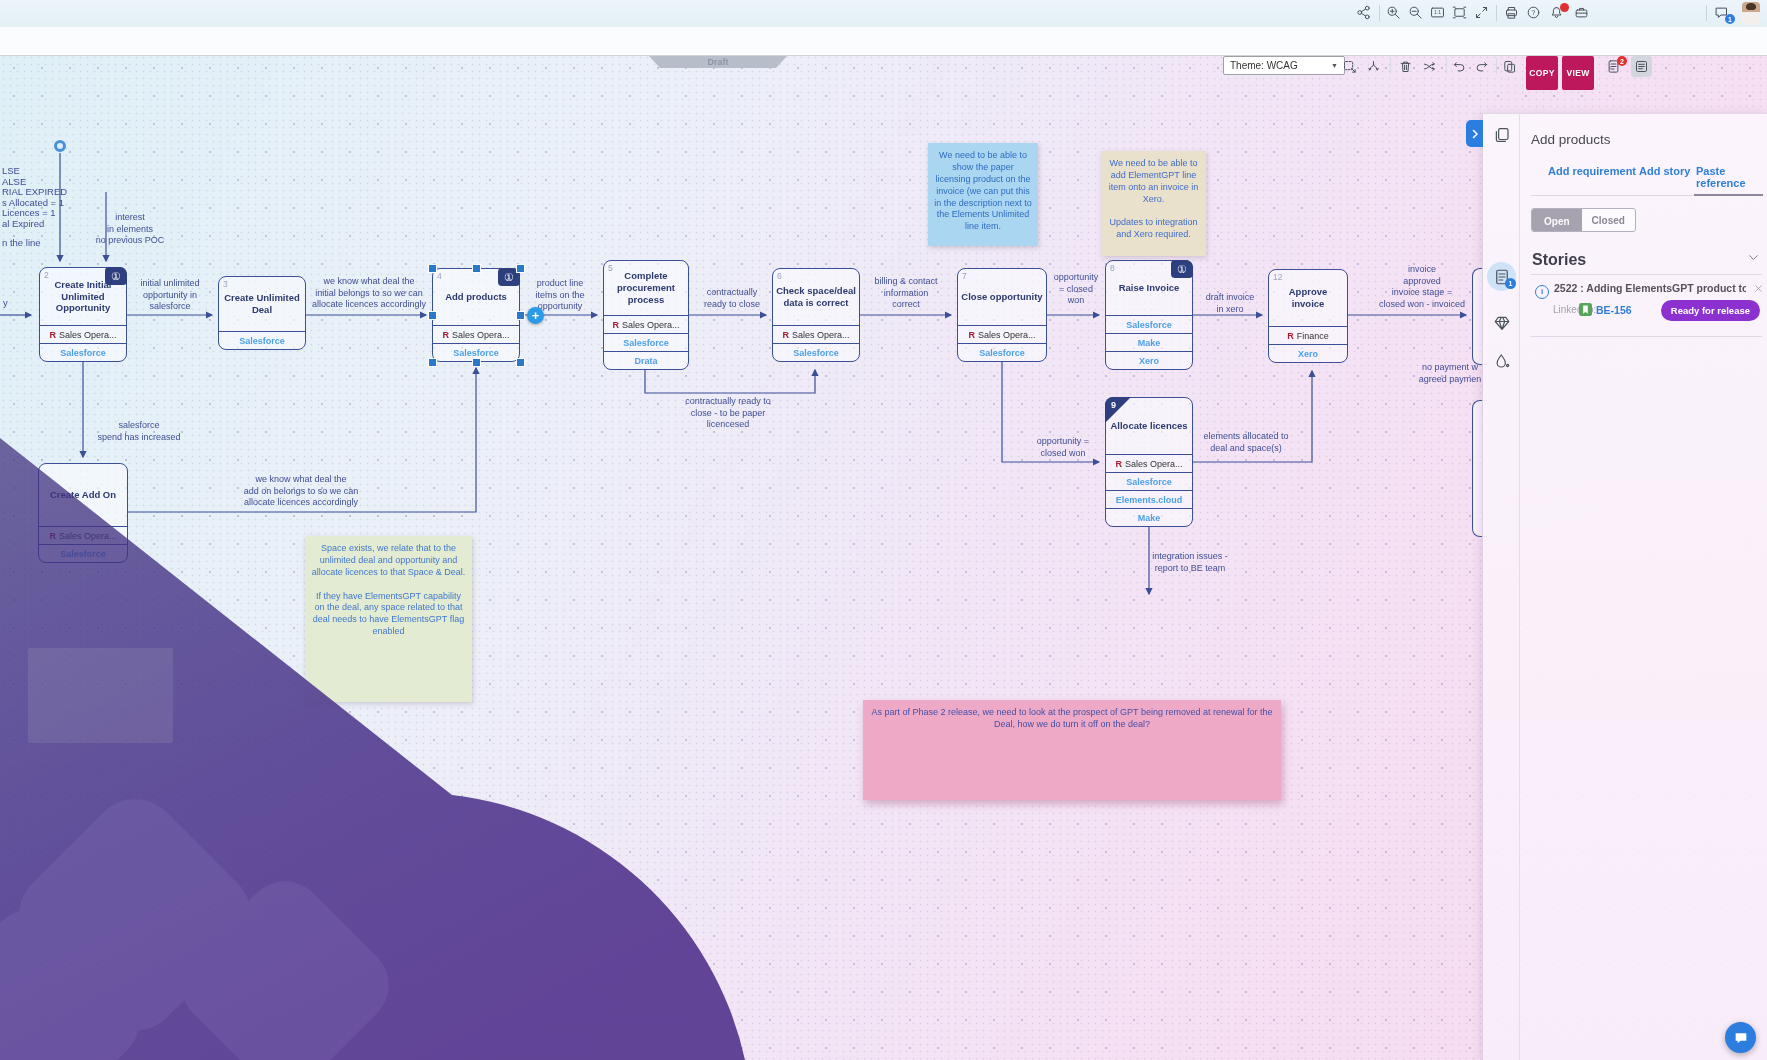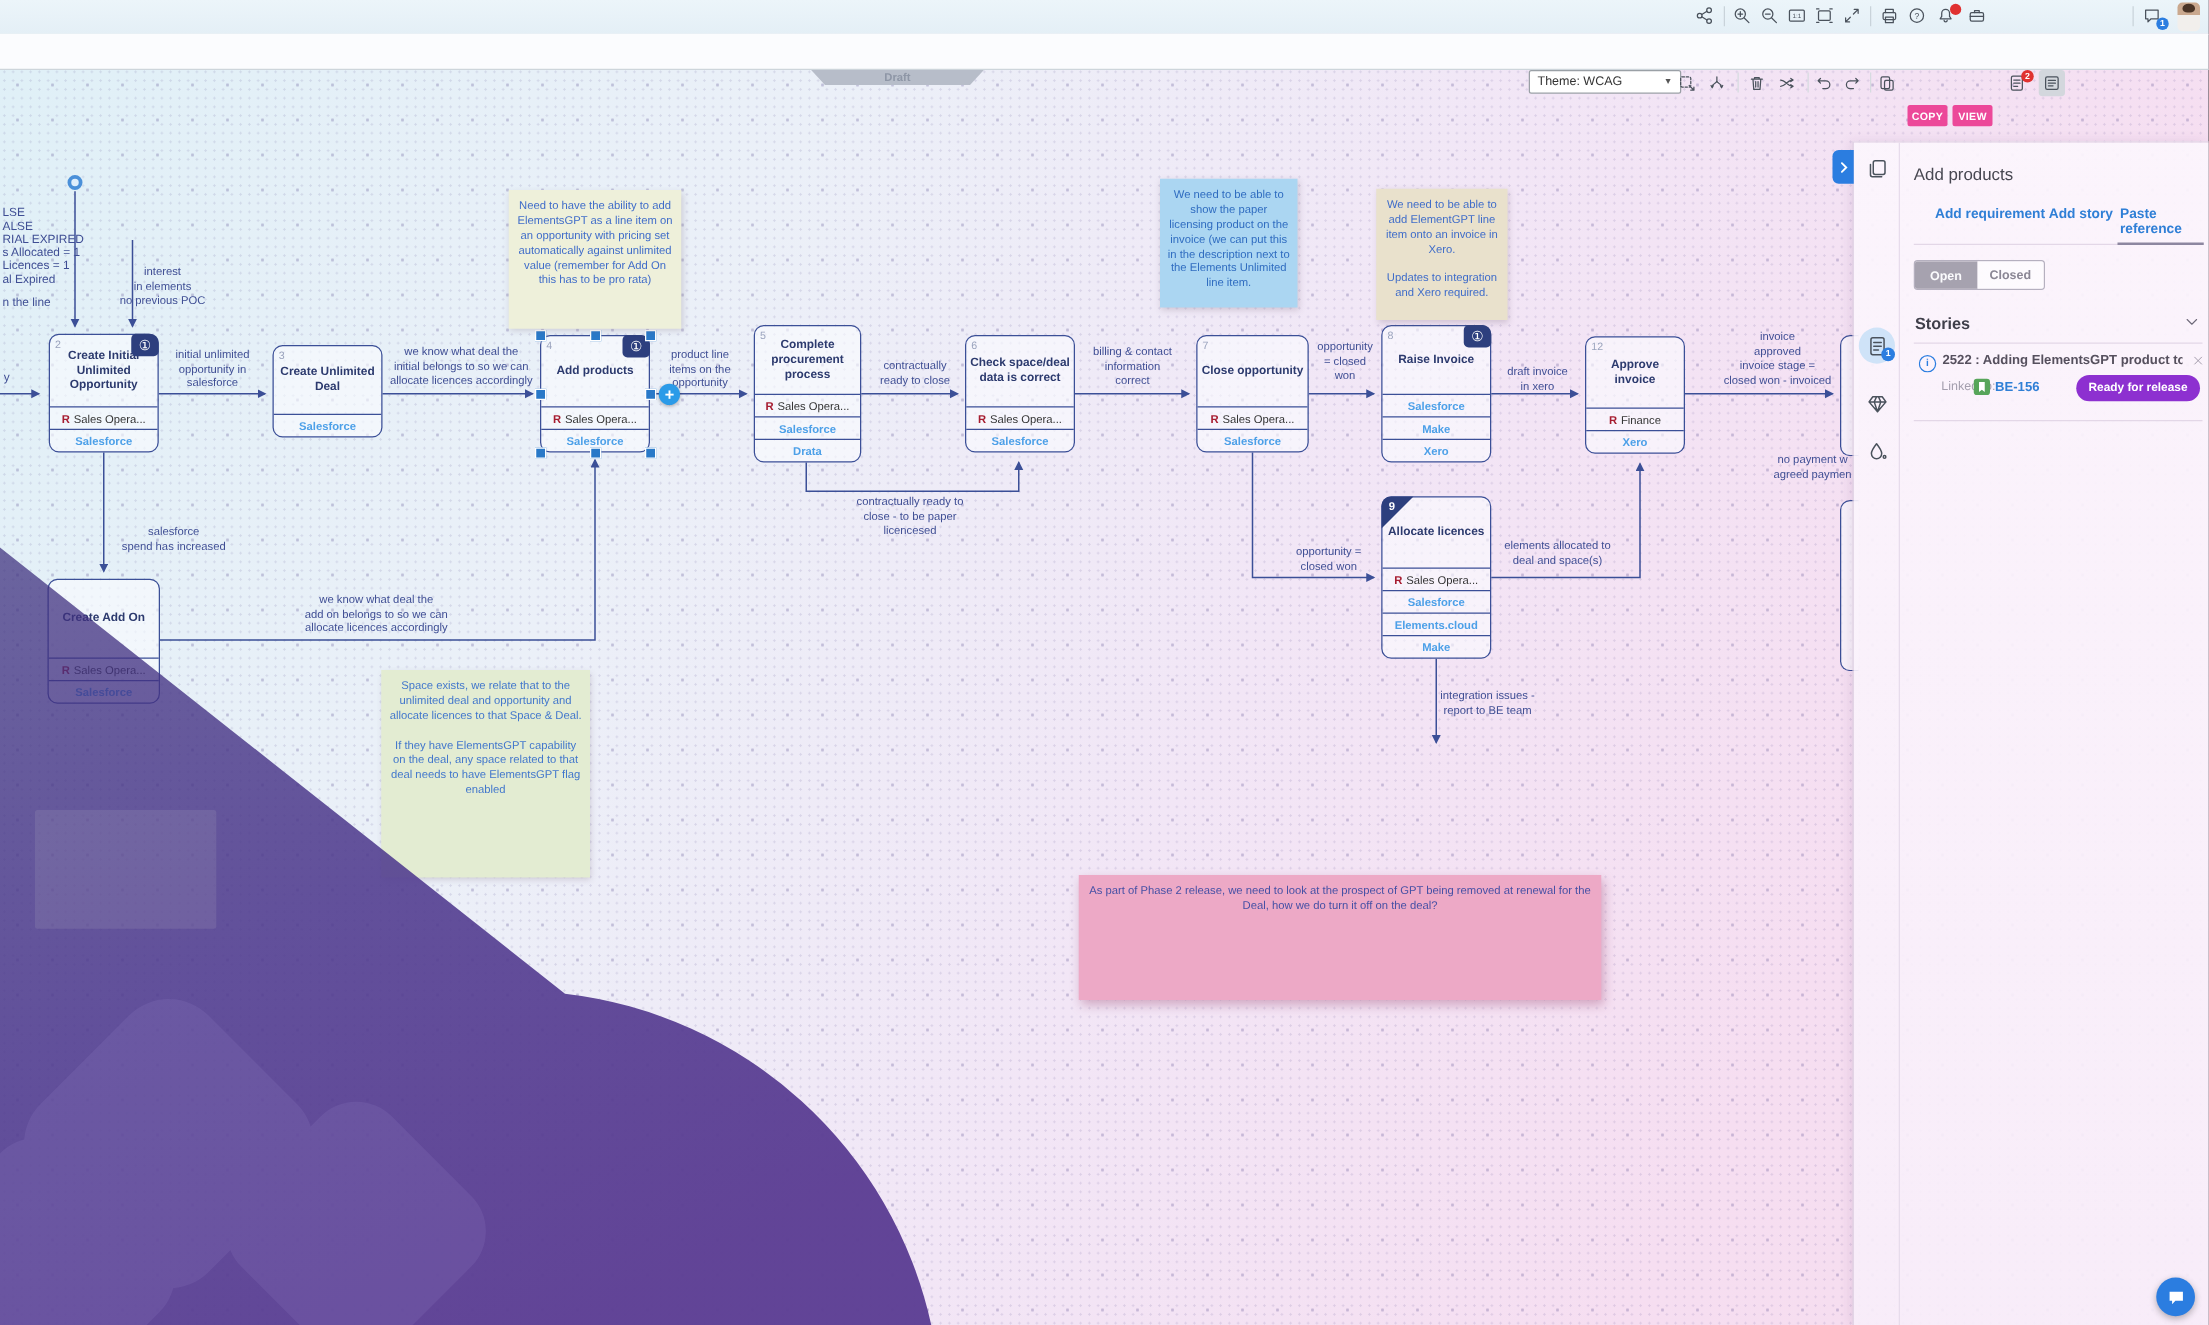--- a/index.html
+++ b/index.html
@@ -20,23 +20,23 @@
          stroke-linecap:round;stroke-linejoin:round;display:block;}
   .ib{position:absolute;top:5px;width:17px;height:17px;cursor:pointer;}
   .ib2{position:absolute;top:32px;width:17px;height:17px;cursor:pointer;}
   .vdiv{position:absolute;top:5px;width:1px;height:16px;background:#c9d3da;}
   .vdiv2{position:absolute;top:31px;width:1px;height:16px;background:#d6dbe0;}
   .badge{position:absolute;border-radius:50%;color:#fff;font-size:7px;font-weight:bold;
          display:flex;align-items:center;justify-content:center;}
   .themesel{position:absolute;left:1223px;top:29px;width:108px;height:17px;background:#fff;
         border:1px solid #9aa0a6;border-radius:2px;font-size:10px;color:#333;
         display:flex;align-items:center;padding:0 6px;justify-content:space-between;cursor:pointer;}
-  .btn{position:absolute;top:29px;height:17px;background:#ec4899;color:#fff;font-size:8.5px;
+  .btn{position:absolute;top:29px;height:34px;background:#be185d;color:#fff;font-size:8.5px;
        font-weight:bold;border-radius:2px;display:flex;align-items:center;justify-content:center;
-       letter-spacing:.3px;cursor:pointer;margin-top:28px;}
+       letter-spacing:.3px;cursor:pointer;}
   .avatar{position:absolute;left:1742px;top:2px;width:18px;height:23px;border-radius:4px;overflow:hidden;
           background:linear-gradient(#caa88e 0 45%,#f2efec 45%);cursor:pointer;}
   .avatar:before{content:"";position:absolute;left:4px;top:1px;width:10px;height:7px;
           border-radius:50% 50% 40% 40%;background:#4a3426;}
   .draft{position:absolute;left:648px;top:55px;width:140px;height:13px;z-index:19;
          background:#b7bdc9;clip-path:polygon(0 0,100% 0,calc(100% - 12px) 100%,12px 100%);
          color:#8e96a6;font-size:9px;font-weight:bold;display:flex;align-items:center;justify-content:center;}
   
   .arrows{position:absolute;left:0;top:0;z-index:2;pointer-events:none;}
   .arrows path{stroke:#3b4f97;stroke-width:1.2;fill:none;marker-end:url(#ah);}
@@ -89,21 +89,21 @@
         background:#2b7de0;border-radius:5px 0 0 5px;display:flex;align-items:center;
         justify-content:center;cursor:pointer;}
   .ptitle{position:absolute;left:48px;top:18px;font-size:13.5px;color:#474751;}
   .plink{position:absolute;top:51px;font-size:11px;font-weight:600;color:#2f7fd6;cursor:pointer;}
   .pdivider{position:absolute;left:48px;right:6px;height:1px;background:#e3d7e7;}
   .pulund{position:absolute;left:211px;top:80px;width:69px;height:2px;background:#8d87a0;}
   .seg{position:absolute;left:48px;top:94px;height:22px;display:flex;border:1px solid #b5b0bf;
        border-radius:3px;overflow:hidden;font-size:10px;font-weight:600;}
   .seg .on{background:#a6a2af;color:#fbfbfd;padding:12px 12px;display:flex;align-items:center;cursor:pointer;}
   .seg .off{background:rgba(255,255,255,.6);color:#8b8795;padding:0 10px;display:flex;align-items:center;cursor:pointer;}
-  .stories{position:absolute;left:49px;top:137px;font-size:13px;font-weight:bold;color:#3f3f4a;}
+  .stories{position:absolute;left:49px;top:137px;font-size:16px;font-weight:bold;color:#3f3f4a;}
   .storyrow{position:absolute;left:52px;top:168px;right:22px;font-size:10.5px;font-weight:600;
         color:#56505e;white-space:nowrap;overflow:hidden;cursor:pointer;}
   .infoi{display:inline-block;width:12px;height:12px;border:1.4px solid #2b7de0;border-radius:50%;
         color:#2b7de0;font-size:8px;font-weight:bold;text-align:center;line-height:12px;
         margin-right:5px;vertical-align:-2px;}
   .linked{position:absolute;left:70px;top:190px;font-size:10px;color:#a49fae;}
   .greenic{position:absolute;left:96px;top:189px;width:13px;height:13px;background:#57a55a;
         border-radius:2.5px;display:flex;align-items:center;justify-content:center;}
   .belink{position:absolute;left:113px;top:190px;font-size:10.5px;font-weight:600;color:#2f7fd6;cursor:pointer;}
   .pill{position:absolute;right:8px;top:186px;height:21px;background:#8d30d0;border-radius:11px;
@@ -541,21 +541,20 @@
     <div class="brow">
         <span class="ricon">R</span>
         <span>Sales Opera...</span>
       </div>
     <div class="brow approw">Salesforce</div>
   </div>
 
   <div class="sliver" style="left:1472px;top:268px;height:95px"></div>
   <div class="sliver" style="left:1472px;top:400px;height:135px"></div>
 
-  <div class="note ny" style="left:407px;top:152px;width:138px;height:111px">Need to have the ability to add ElementsGPT as a line item on an opportunity with pricing set automatically against unlimited value (remember for Add On this has to be pro rata)</div>
   <div class="note nt" style="left:1101px;top:151px;width:105px;height:105px">We need to be able to add ElementGPT line item onto an invoice in Xero.
 
 Updates to integration and Xero required.</div>
   <div class="note nb" style="left:928px;top:143px;width:110px;height:103px">We need to be able to show the paper licensing product on the invoice (we can put this in the description next to the Elements Unlimited line item.</div>
   <div class="note ng" style="left:305px;top:536px;width:167px;height:166px">Space exists, we relate that to the unlimited deal and opportunity and allocate licences to that Space &amp; Deal.
 
 If they have ElementsGPT capability on the deal, any space related to that deal needs to have ElementsGPT flag enabled</div>
   <div class="note np" style="left:863px;top:700px;width:418px;height:100px">As part of Phase 2 release, we need to look at the prospect of GPT being removed at renewal for the Deal, how we do turn it off on the deal?</div>
 
   <svg class="overlaysvg" width="1767" height="1060">

